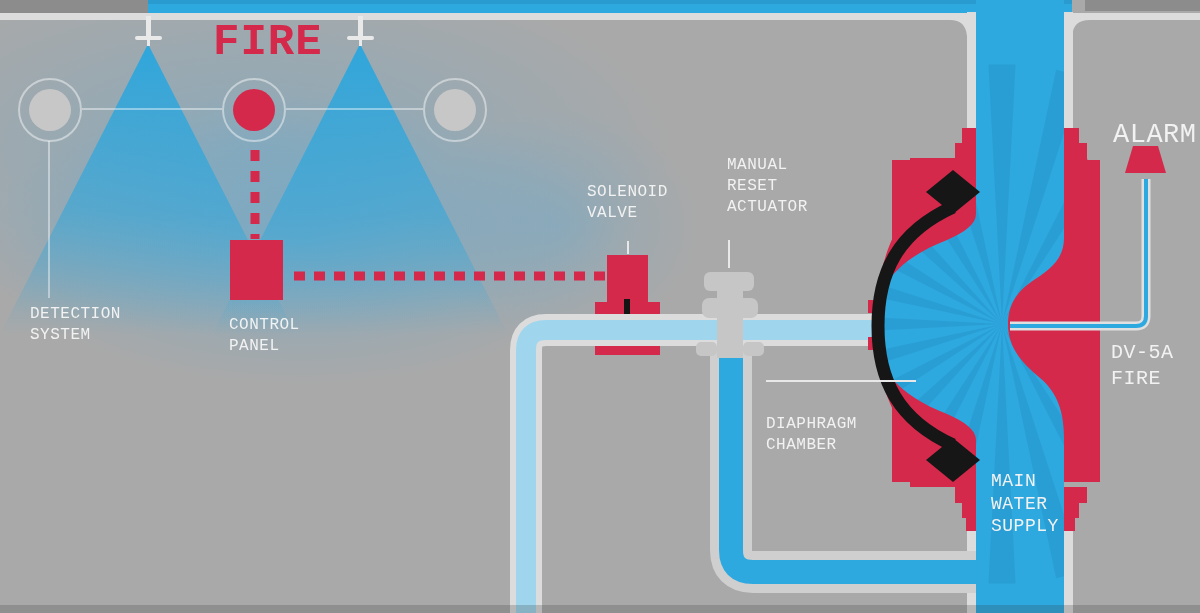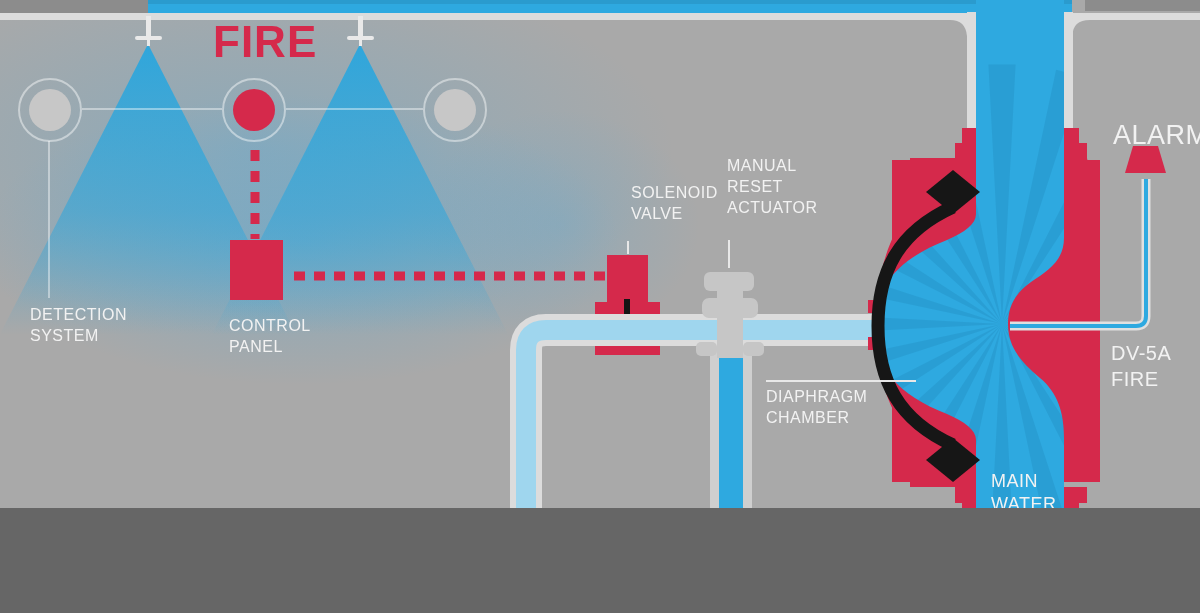--- a/index.html
+++ b/index.html
@@ -1,19 +1,19 @@
 <!DOCTYPE html>
 <html><head>
 <meta charset="utf-8">
 <style>
   html,body{margin:0;padding:0;background:#666;}
   #stage{
-    position:relative;width:1200px;height:508px;overflow:hidden;
+    position:relative;width:1200px;height:613px;overflow:hidden;
     background:#a9a9a9;
-    font-family:Liberation Sans, sans-serif;
+    font-family:Liberation Mono, monospace;
   }
   #stage svg{position:absolute;left:0;top:0;}
   .lbl{
     position:absolute;color:#f2f2f2;font-size:16px;line-height:1.32;
     letter-spacing:.5px;white-space:pre-line;font-weight:400;
   }
   .lbl-sm{font-size:18px;line-height:1.25;}
   #fire-label{
     position:absolute;left:213px;top:20px;color:#d5294b;
     font-size:44px;font-weight:bold;letter-spacing:1px;line-height:1;
@@ -171,26 +171,26 @@
   </g>
 
   <rect x="0" y="605" width="1200" height="8" fill="rgba(50,50,50,0.22)"></rect>
 </svg>
 
 <div id="fire-label">FIRE</div>
 <div class="lbl" style="left:30px;top:304px;">DETECTION
 SYSTEM</div>
 <div class="lbl" style="left:229px;top:315px;">CONTROL
 PANEL</div>
-<div class="lbl" style="left:587px;top:182px;margin-left:44px;">SOLENOID
+<div class="lbl" style="left:587px;top:182px;">SOLENOID
 VALVE</div>
 <div class="lbl" style="left:727px;top:155px;">MANUAL
 RESET
 ACTUATOR</div>
-<div class="lbl" style="left:766px;top:386px;">DIAPHRAGM
+<div class="lbl" style="left:766px;top:414px;">DIAPHRAGM
 CHAMBER</div>
 <div class="lbl" style="left:1113px;top:118px;font-size:27px;">ALARM</div>
 <div class="lbl" style="left:1111px;top:340px;font-size:20px;">DV-5A
 FIRE</div>
 <div class="lbl lbl-sm" style="left:991px;top:470px;">MAIN
 WATER
 SUPPLY</div>
 
 </div>
 

